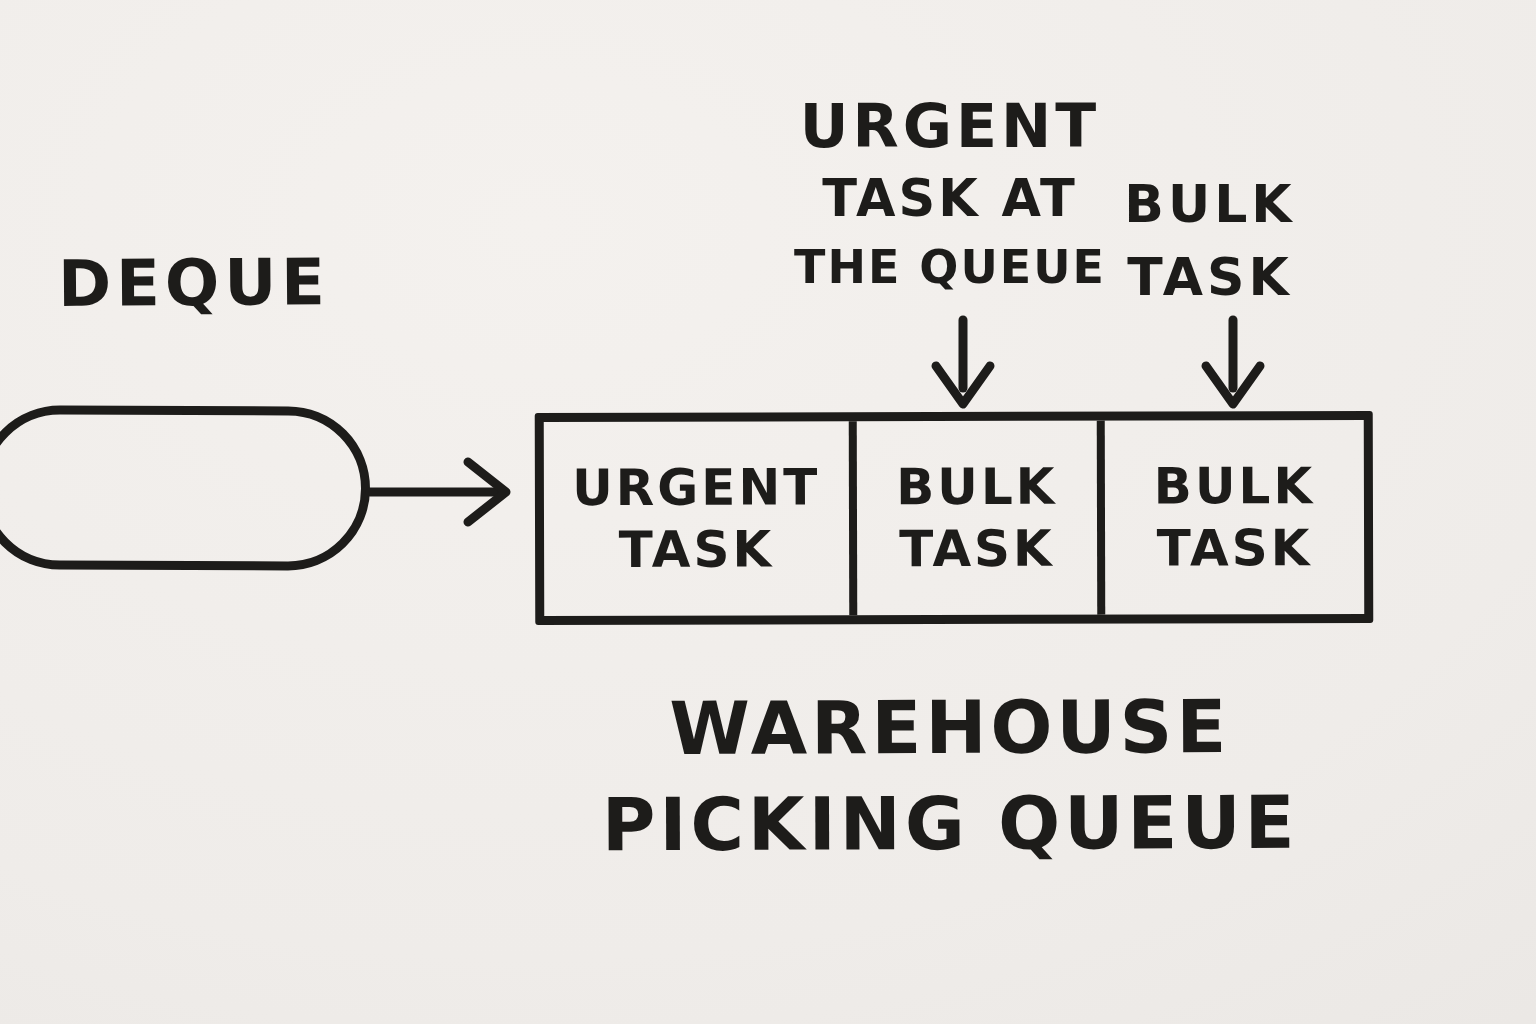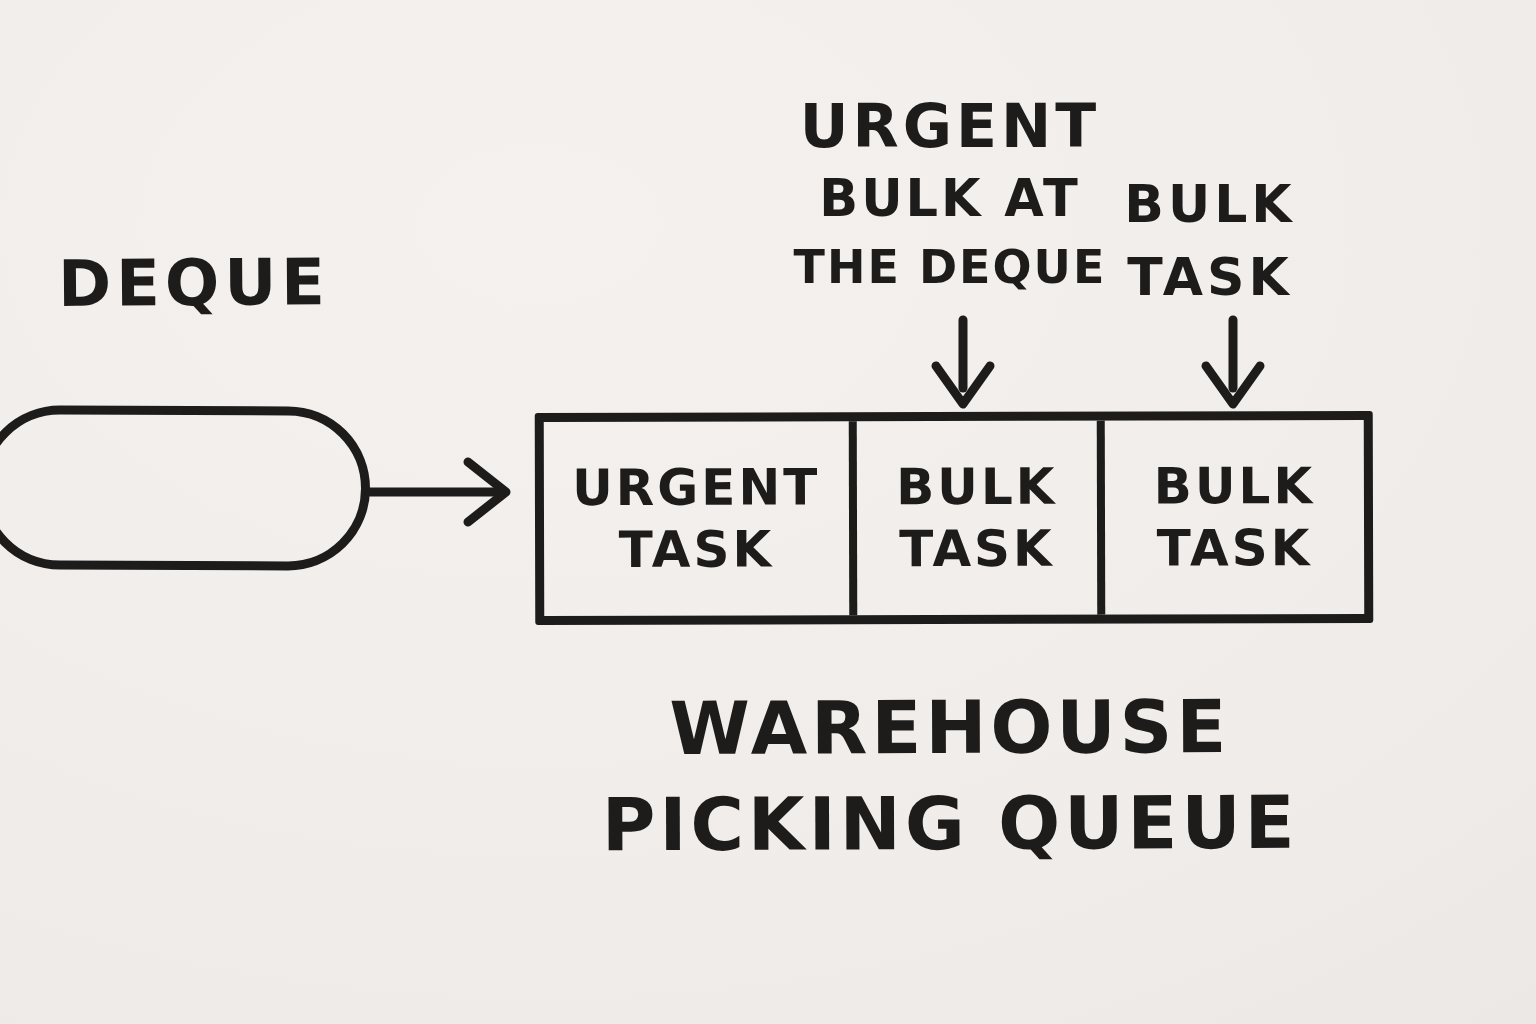--- a/index.html
+++ b/index.html
@@ -104,22 +104,22 @@
 
   <div class="deque-pill"></div>
 
   <svg class="arrow-svg h-arrow" width="160" height="92" viewBox="0 0 160 92">
     <line x1="6" y1="46" x2="134" y2="46" stroke="#1d1c1a" stroke-width="9" stroke-linecap="round"></line>
     <polyline points="104,16 142,46 104,76" fill="none" stroke="#1d1c1a" stroke-width="9" stroke-linecap="round" stroke-linejoin="round"></polyline>
   </svg>
 
   <div class="annotation annotation-front">
     <div class="l1">URGENT</div>
-    <div class="l2">BULK AT</div>
-    <div class="l3">THE DEQUE</div>
+    <div class="l2">TASK AT</div>
+    <div class="l3">THE QUEUE</div>
   </div>
 
   <div class="annotation annotation-back">
     <div class="l1">BULK</div>
     <div class="l2">TASK</div>
   </div>
 
   <svg class="arrow-svg v-arrow-1" width="76" height="98" viewBox="0 0 76 98">
     <line x1="38" y1="6" x2="38" y2="74" stroke="#1d1c1a" stroke-width="9" stroke-linecap="round"></line>
     <polyline points="11,52 38,90 65,52" fill="none" stroke="#1d1c1a" stroke-width="9" stroke-linecap="round" stroke-linejoin="round"></polyline>

